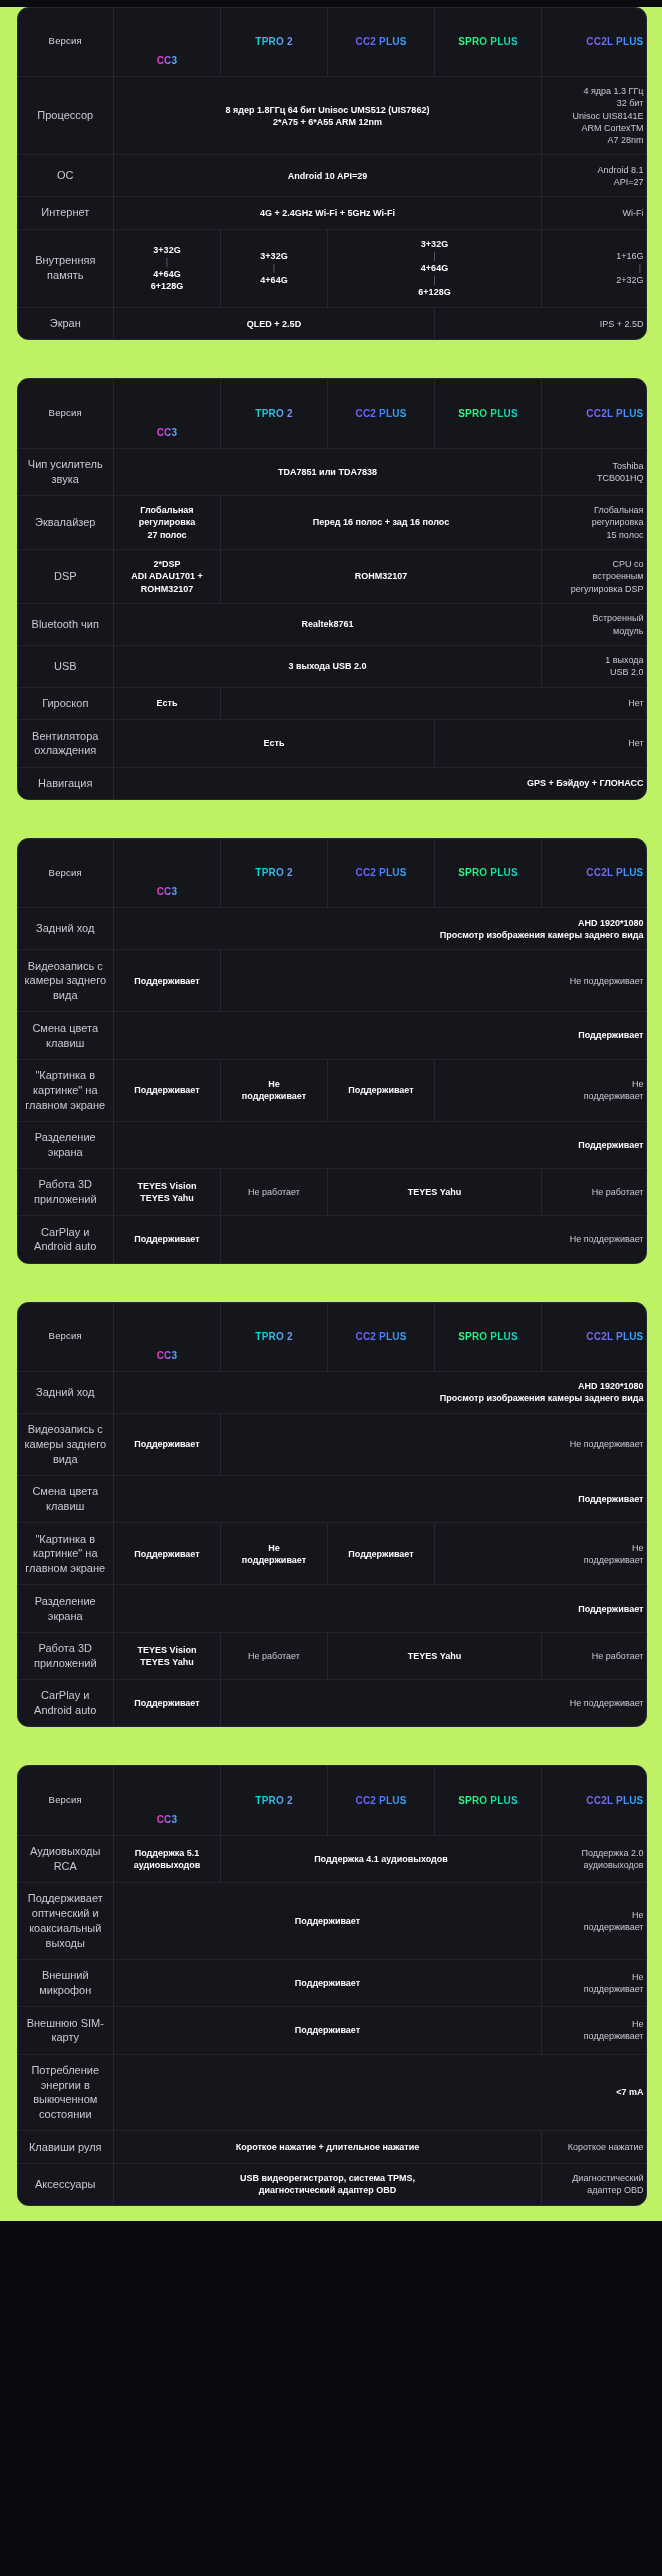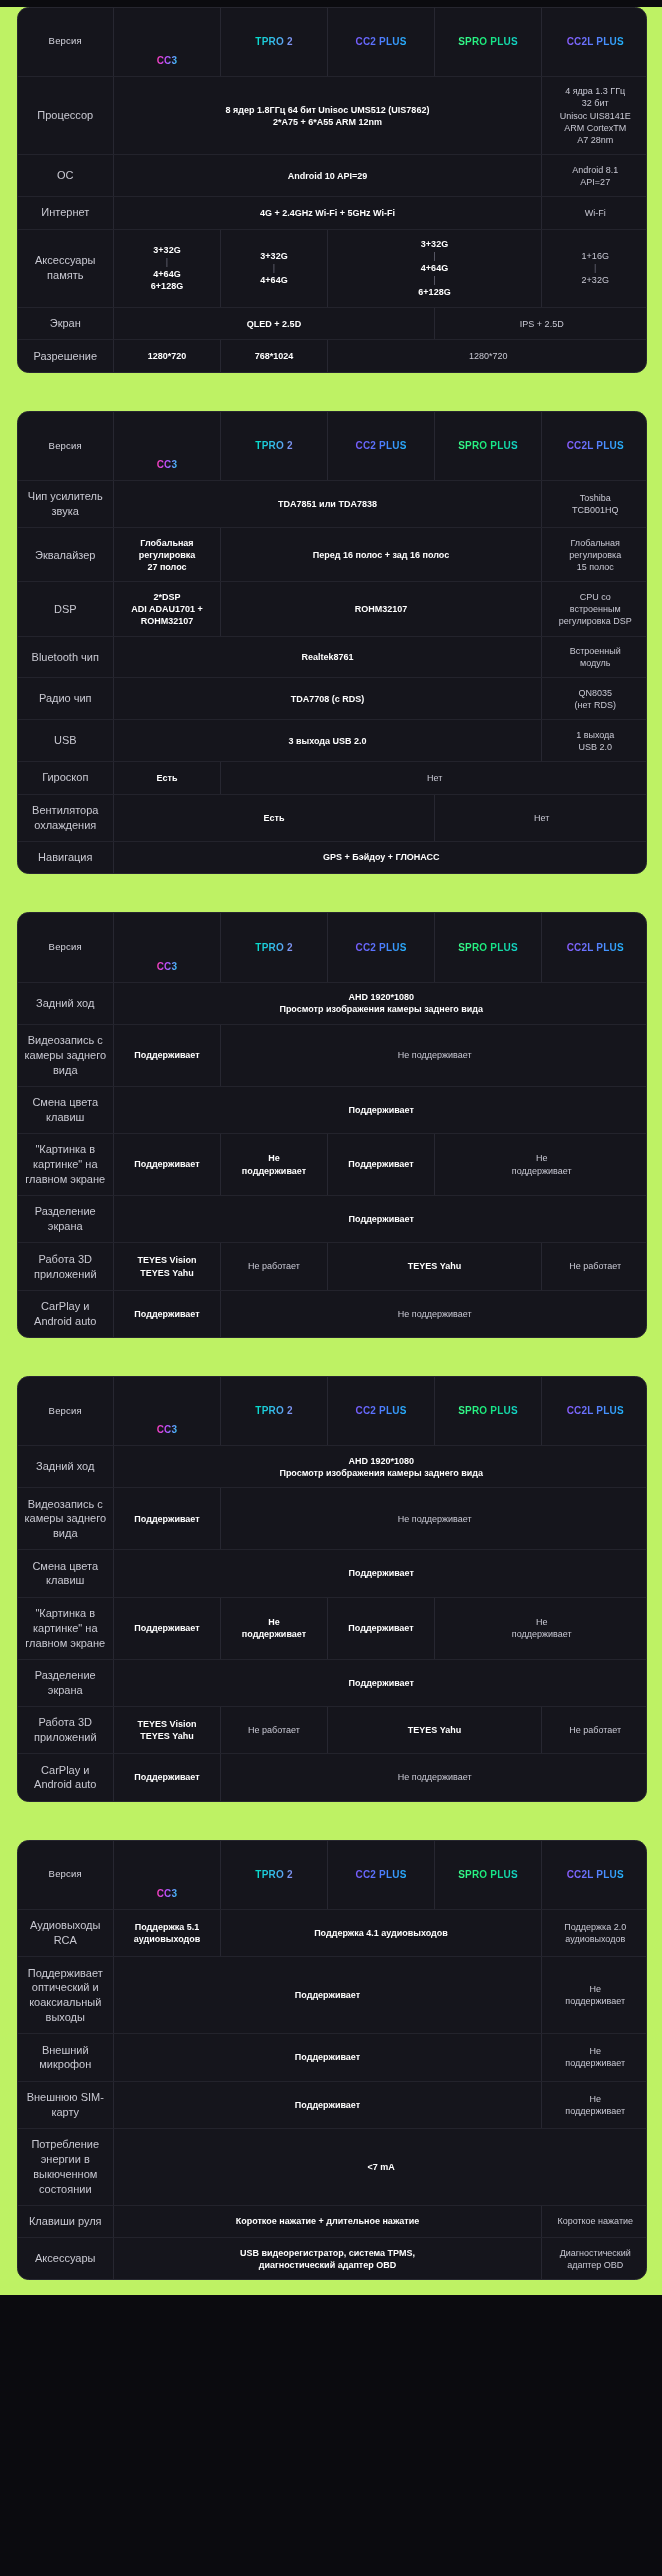--- a/index.html
+++ b/index.html
@@ -44,21 +44,21 @@
   table.spec td, table.spec th {
     border-right: 0.8px solid #272731;
     border-bottom: 0.8px solid #23232c;
     vertical-align: middle;
     padding: 8.3px 5px;
     text-align: center;
     font-weight: 400;
     line-height: 1.35;
   }
   table.spec tr:last-child td { border-bottom: none; }
-  table.spec td:last-child, table.spec th:last-child { border-right: none; }
+  table.spec td:last-child, table.spec th:last-child { border-right: none; text-align: right; }
 
   
   col.c-label { width: 96px; }
   col.c-v { width: 107px; }
 
   
   .hdr td, .hdr th {
     height: 45px;
     padding: 6.6px 3.3px;
     font-size: 9.5px;
@@ -162,21 +162,21 @@
           <tr>
             <td class="row-label">Интернет</td>
             <td class="val strong cell-lines" colspan="4">
               <span>4G + 2.4GHz Wi-Fi + 5GHz Wi-Fi</span>
             </td>
             <td class="val muted cell-lines" colspan="1">
               <span>Wi-Fi</span>
             </td>
           </tr>
           <tr>
-            <td class="row-label">Аксессуары память</td>
+            <td class="row-label">Внутренняя память</td>
             <td class="val strong cell-lines" colspan="1">
               <span>3+32G <span class="sep">|</span> 4+64G</span>
               <span>6+128G</span>
             </td>
             <td class="val strong cell-lines" colspan="1">
               <span>3+32G <span class="sep">|</span> 4+64G</span>
             </td>
             <td class="val strong cell-lines" colspan="2">
               <span>3+32G <span class="sep">|</span> 4+64G <span class="sep">|</span> 6+128G</span>
             </td>
@@ -184,32 +184,20 @@
               <span>1+16G <span class="sep">|</span> 2+32G</span>
             </td>
           </tr>
           <tr>
             <td class="row-label">Экран</td>
             <td class="val strong cell-lines" colspan="3">
               <span>QLED + 2.5D</span>
             </td>
             <td class="val muted cell-lines" colspan="2">
               <span>IPS + 2.5D</span>
-            </td>
-          </tr>
-          <tr>
-            <td class="row-label">Разрешение</td>
-            <td class="val strong cell-lines" colspan="1">
-              <span>1280*720</span>
-            </td>
-            <td class="val strong cell-lines" colspan="1">
-              <span>768*1024</span>
-            </td>
-            <td class="val muted cell-lines" colspan="3">
-              <span>1280*720</span>
             </td>
           </tr>
         </tbody>
       </table>
     </div>
     <div class="table-block">
       <table class="spec">
         <colgroup>
           <col class="c-label">
           <col class="c-v">
@@ -273,30 +261,20 @@
             <td class="row-label">Bluetooth чип</td>
             <td class="val strong cell-lines" colspan="4">
               <span>Realtek8761</span>
             </td>
             <td class="val muted cell-lines" colspan="1">
               <span>Встроенный</span>
               <span>модуль</span>
             </td>
           </tr>
           <tr>
-            <td class="row-label">Радио чип</td>
-            <td class="val strong cell-lines" colspan="4">
-              <span>TDA7708 (с RDS)</span>
-            </td>
-            <td class="val muted cell-lines" colspan="1">
-              <span>QN8035</span>
-              <span>(нет RDS)</span>
-            </td>
-          </tr>
-          <tr>
             <td class="row-label">USB</td>
             <td class="val strong cell-lines" colspan="4">
               <span>3 выхода USB 2.0</span>
             </td>
             <td class="val muted cell-lines" colspan="1">
               <span>1 выхода</span>
               <span>USB 2.0</span>
             </td>
           </tr>
           <tr>

